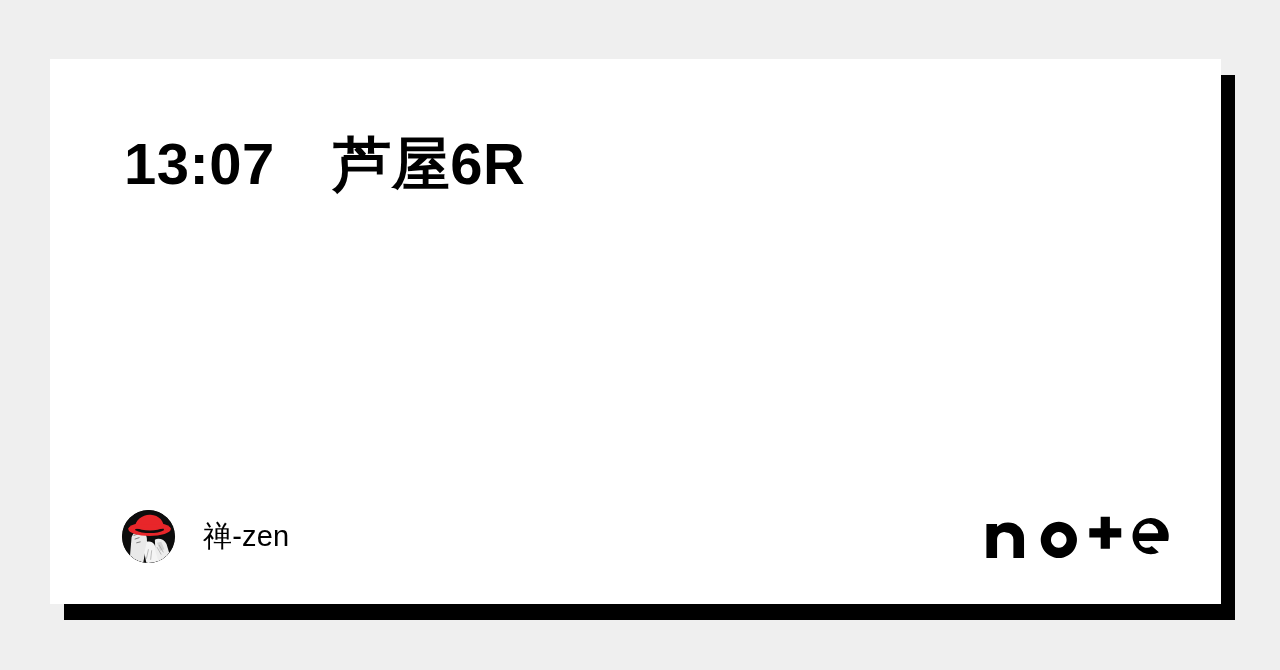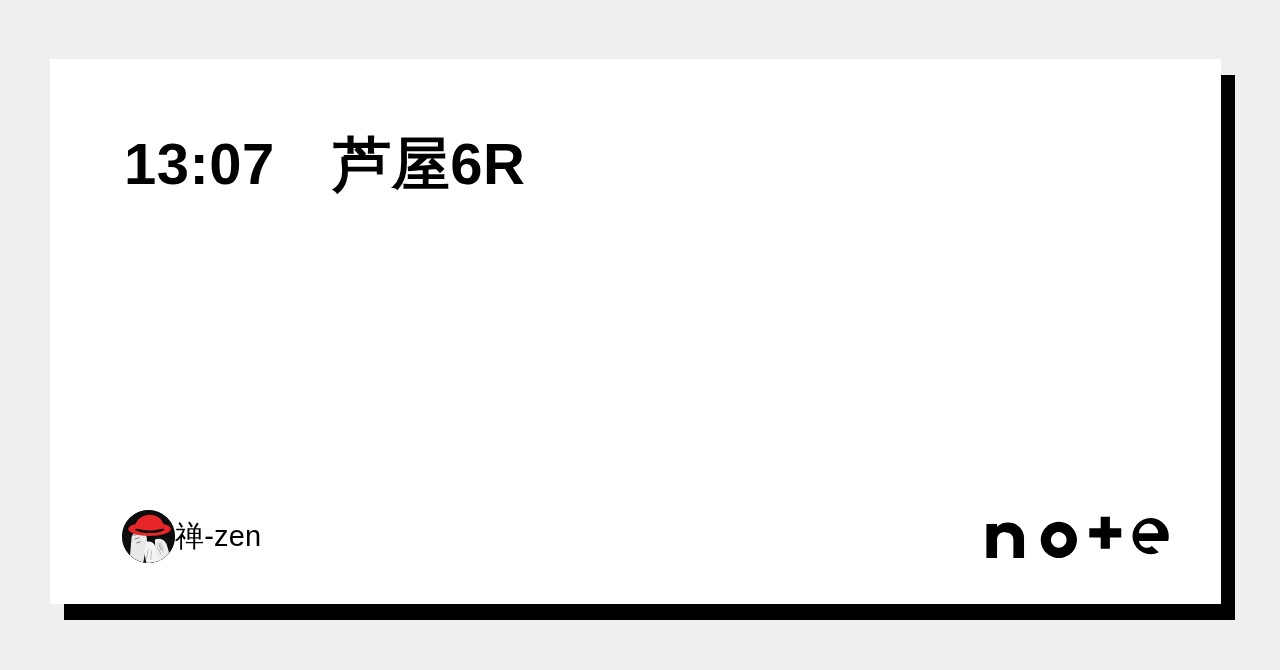--- a/index.html
+++ b/index.html
@@ -67,21 +67,21 @@
     right: 51px;
     bottom: 40px;
     height: 56px;
     display: flex;
     align-items: center;
     justify-content: space-between;
   }
   #author-block {
     display: flex;
     align-items: center;
-    gap: 0;
+    gap: 28px;
   }
   #author-avatar {
     width: 53px;
     height: 53px;
     border-radius: 50%;
     overflow: hidden;
     flex: 0 0 auto;
     background: #111111;
     display: block;
   }

